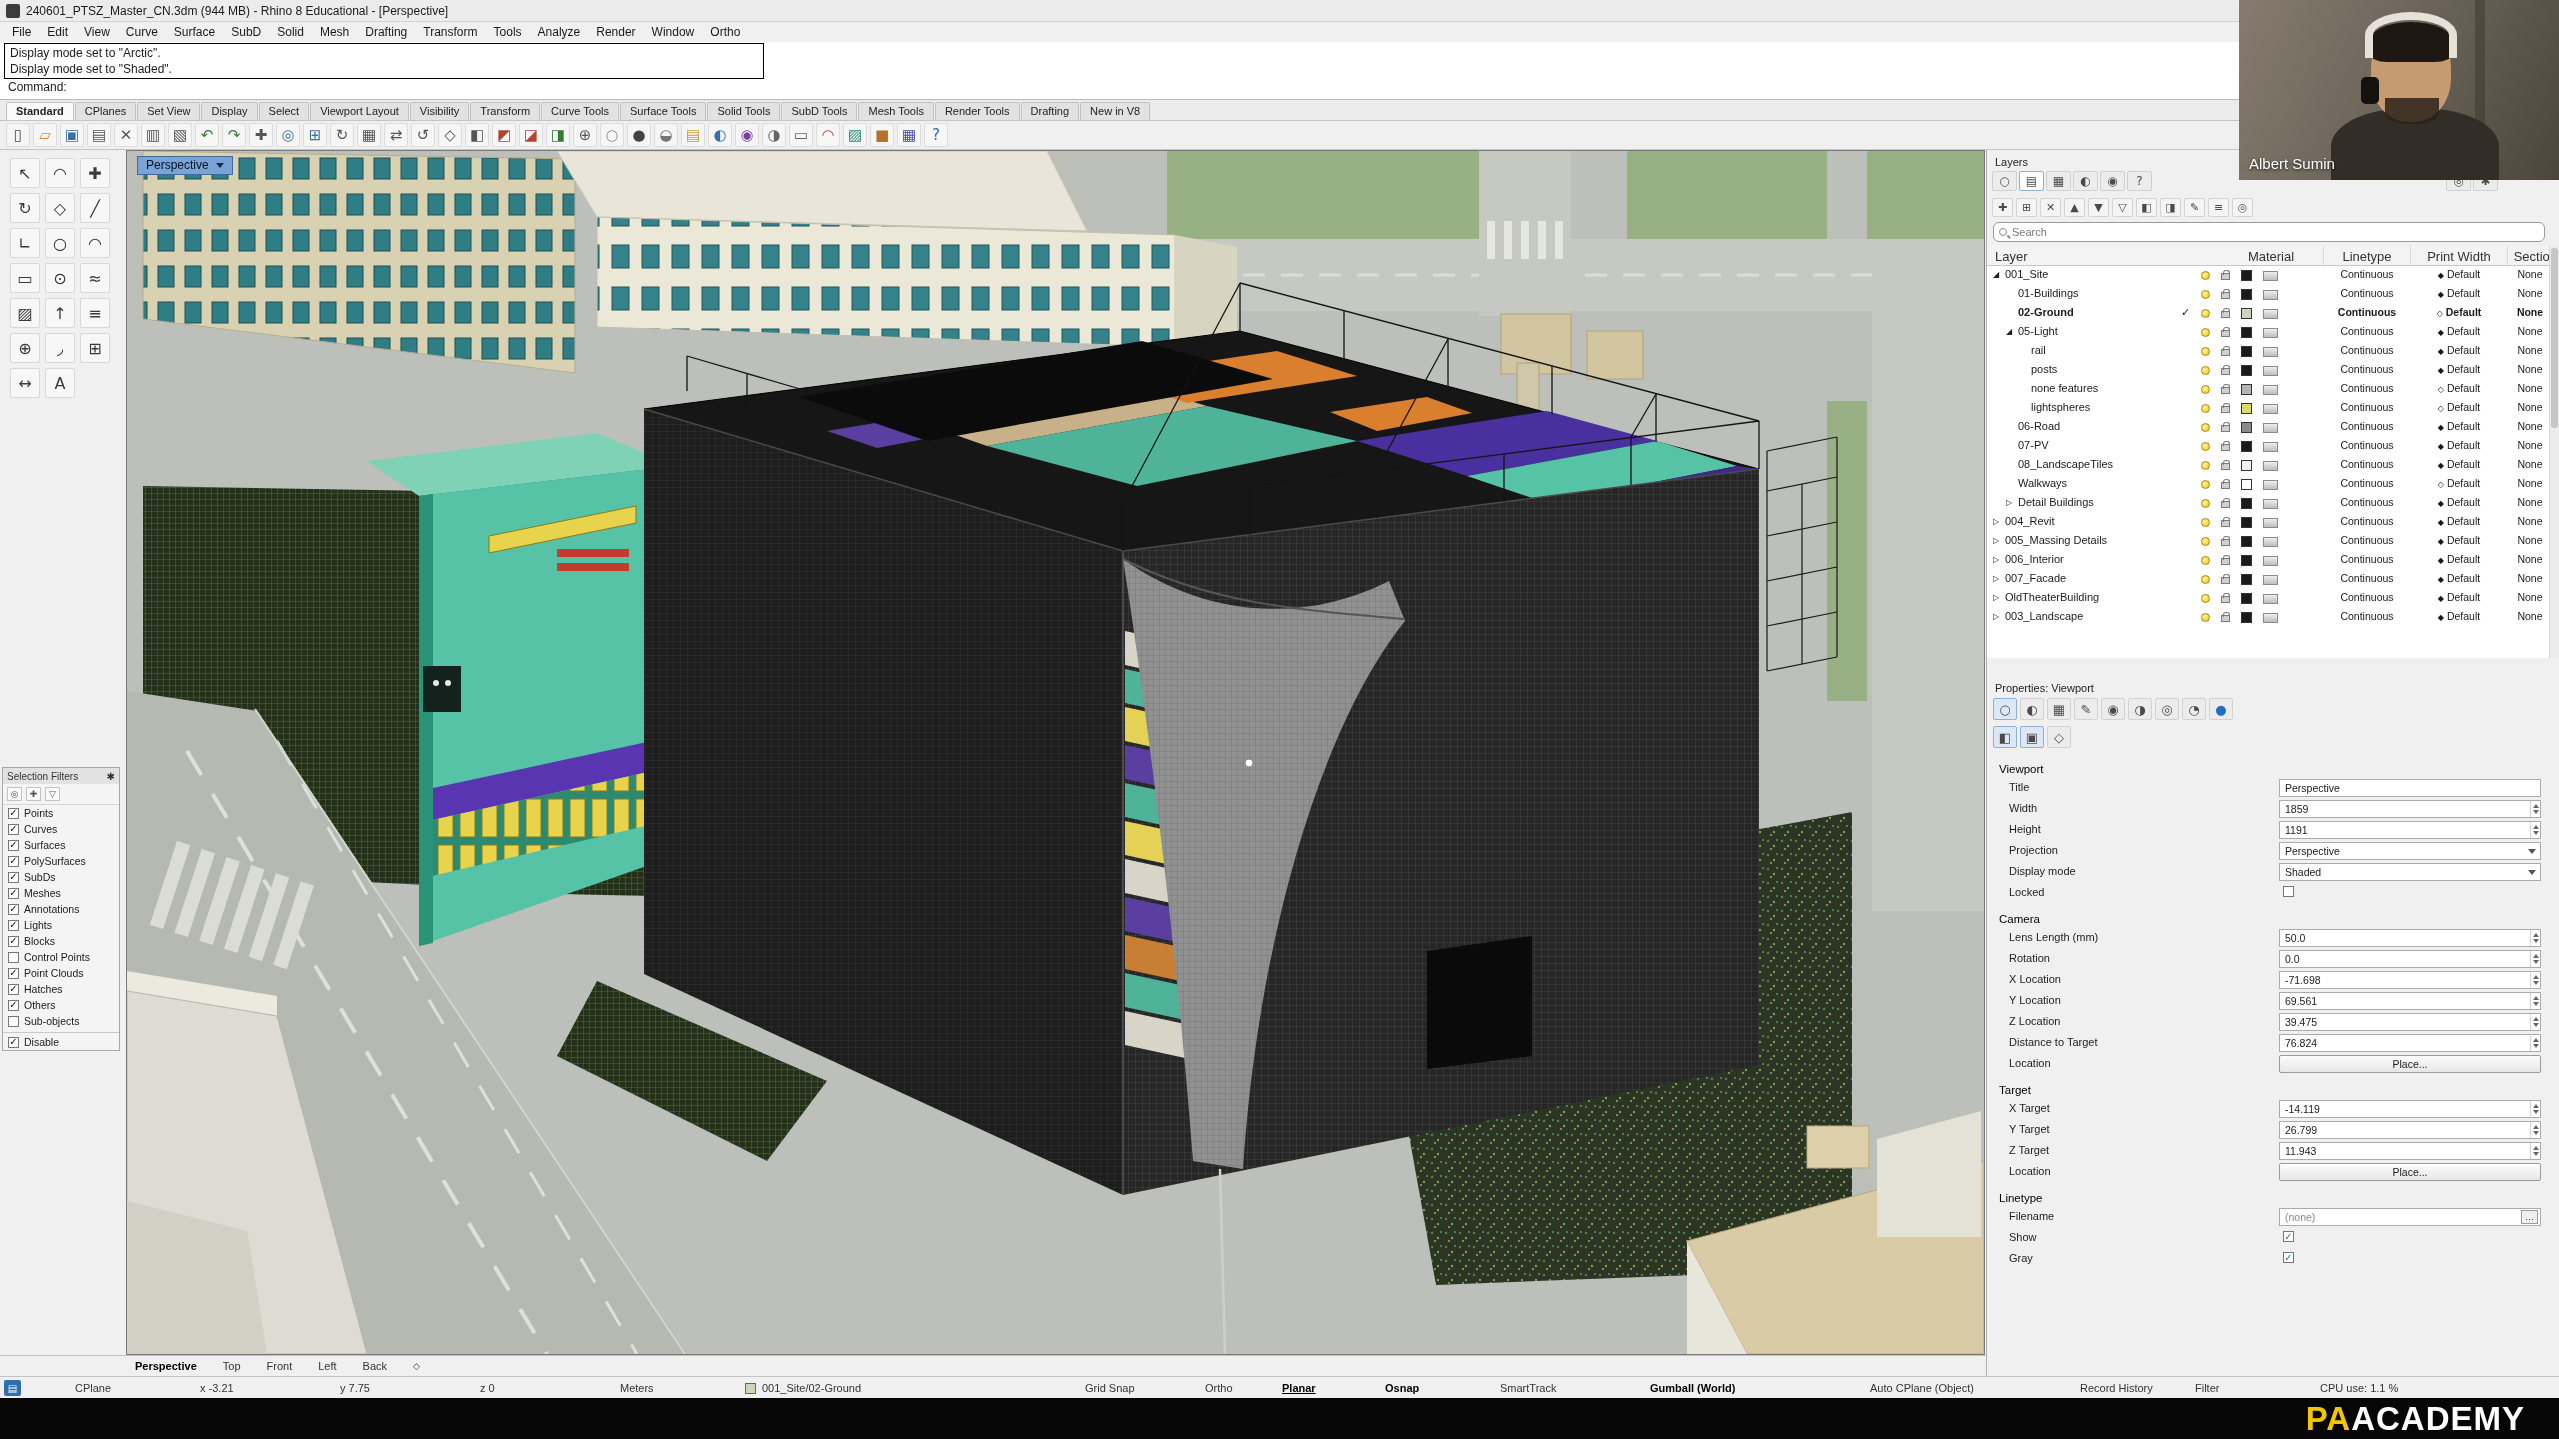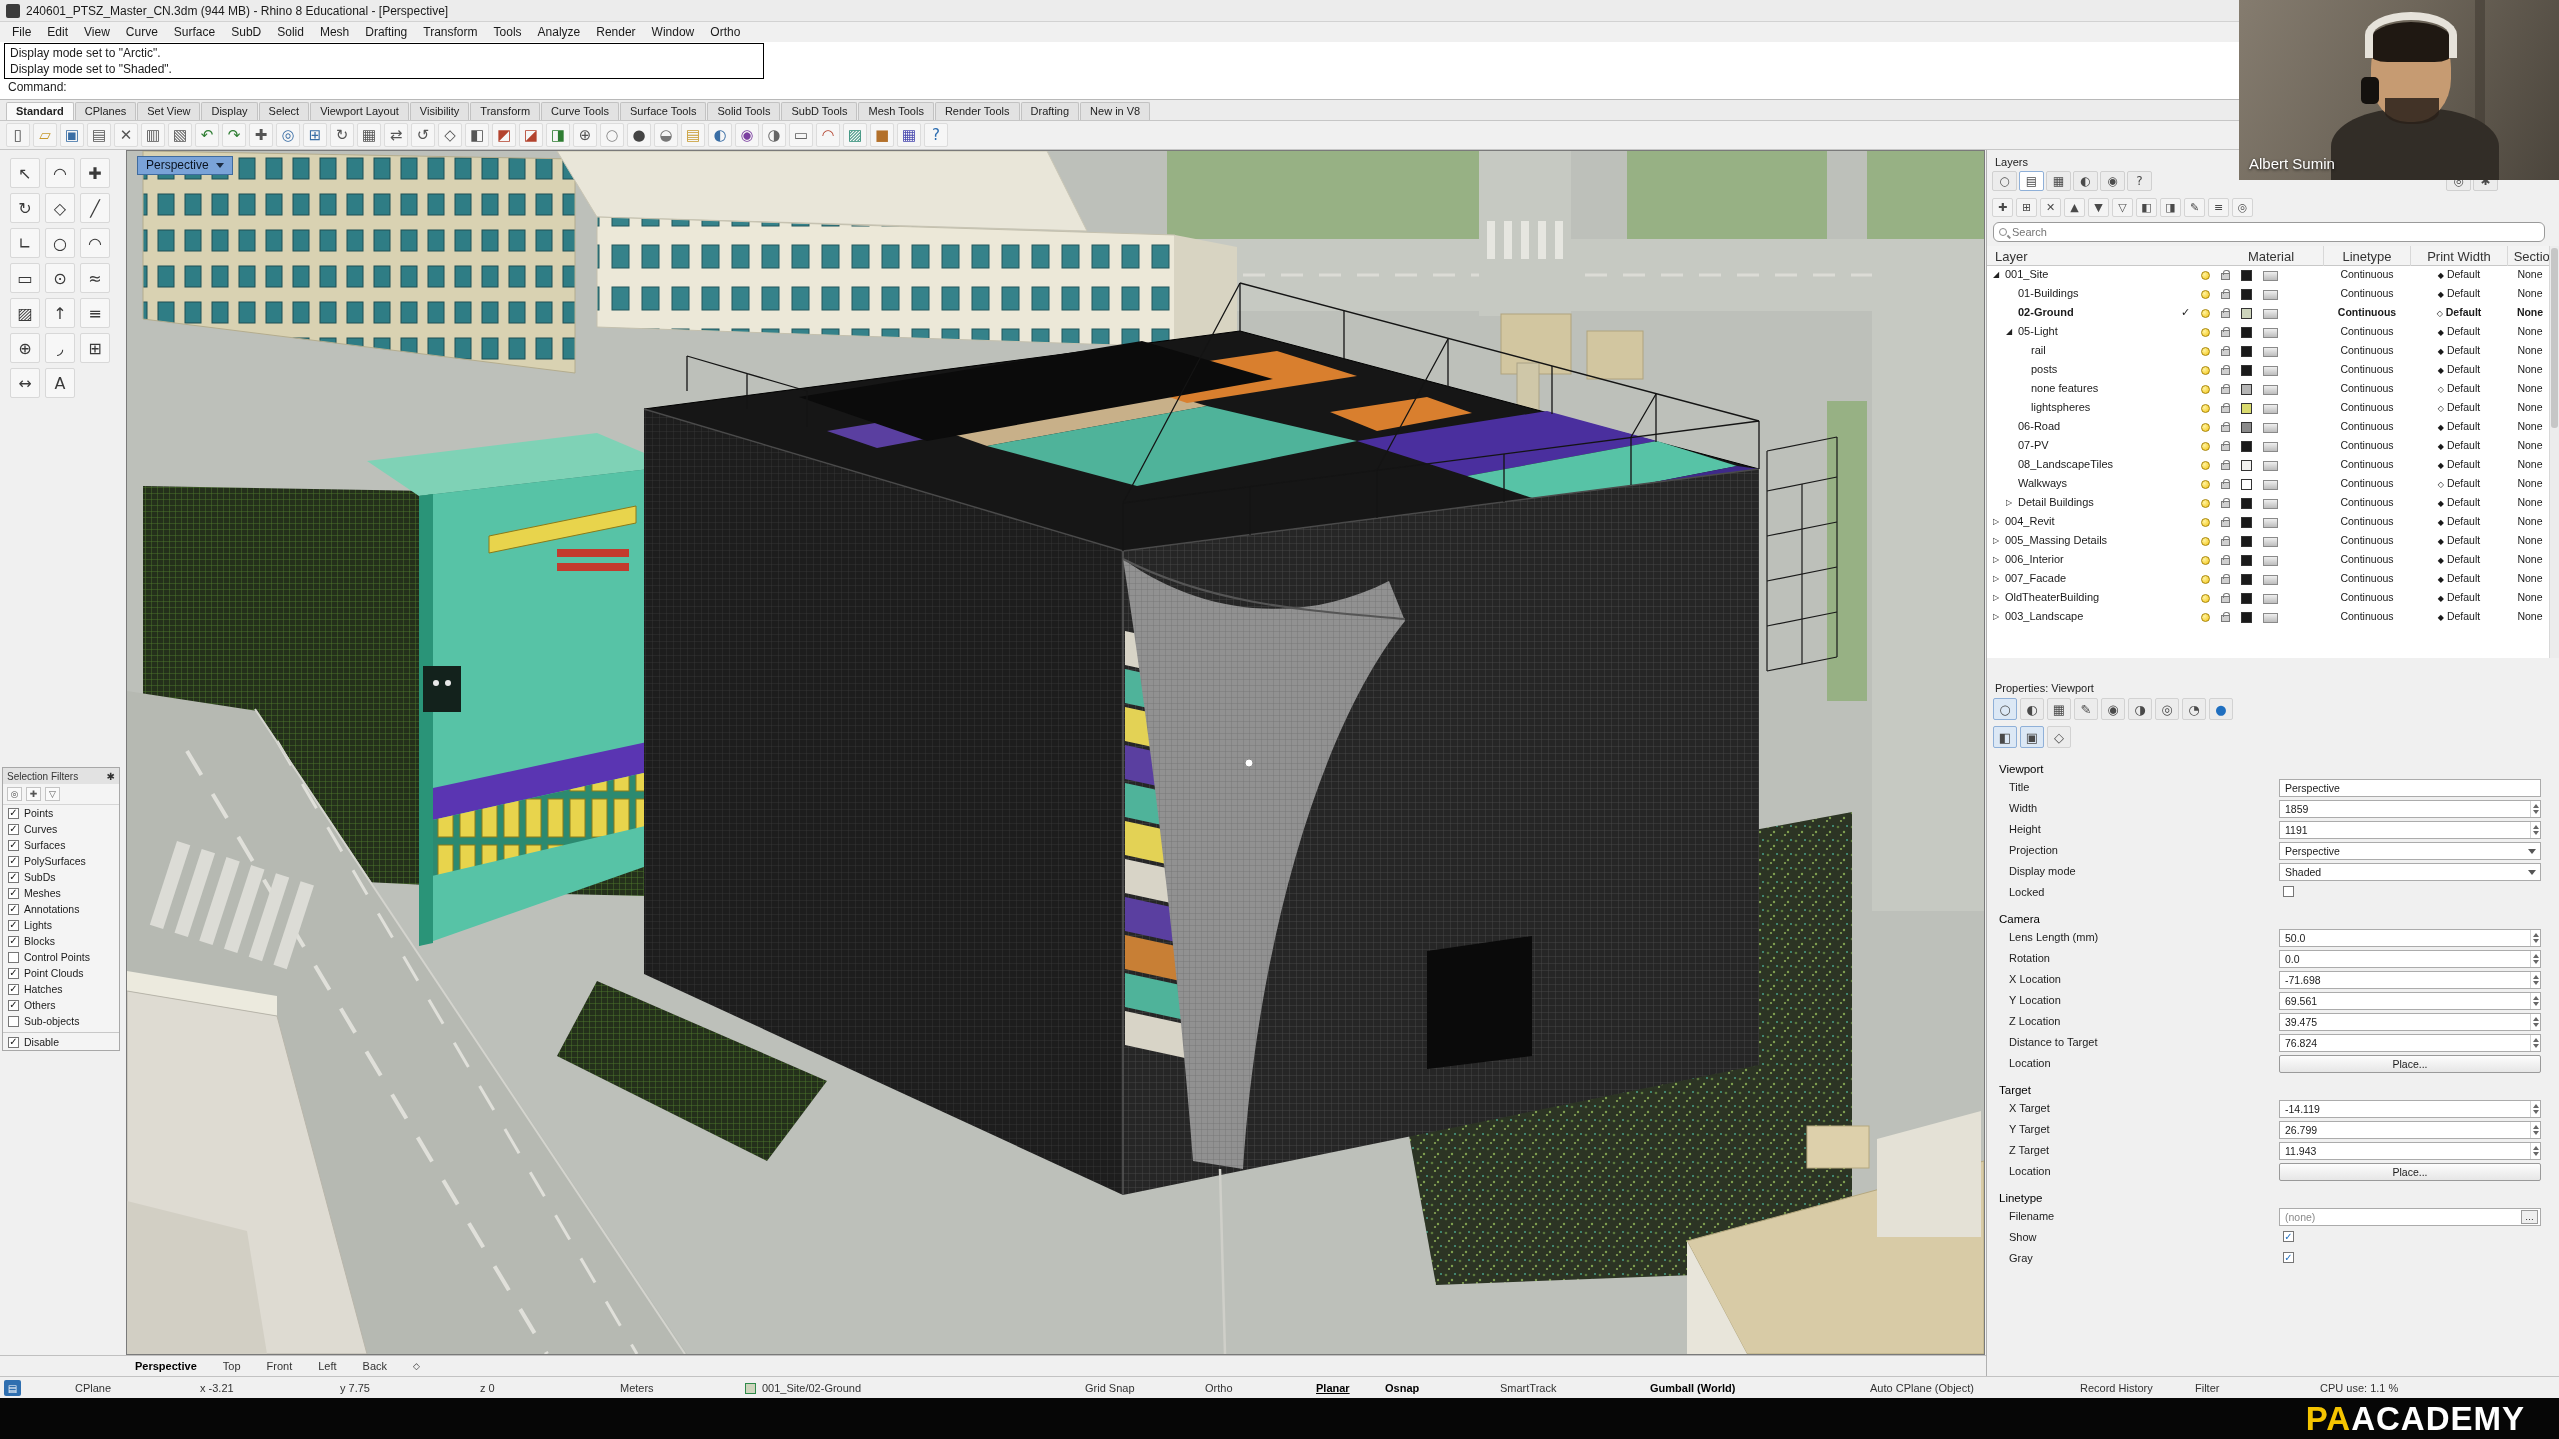--- a/index.html
+++ b/index.html
@@ -923,21 +923,21 @@
   <div class="sb-item" style="left:480px">z 0</div>
   <div class="sb-item" style="left:620px">Meters</div>
   <div class="sb-item" style="left:745px">
     <span class="layerchip"></span>
     <span>001_Site/02-Ground</span>
   </div>
   <div id="sb-toggles"></div>
   <div class="sb-item" style="left:2320px">CPU use: 1.1 %</div>
 <div class="sb-item sb-toggle" style="left: 1085px;">Grid Snap</div>
     <div class="sb-item sb-toggle" style="left: 1205px;">Ortho</div>
-    <div class="sb-item sb-toggle active" style="left: 1316px; text-decoration: underline;">Planar</div>
+    <div class="sb-item sb-toggle active" style="left: 1282px; text-decoration: underline;">Planar</div>
     <div class="sb-item sb-toggle active" style="left: 1385px;">Osnap</div>
     <div class="sb-item sb-toggle" style="left: 1500px;">SmartTrack</div>
     <div class="sb-item sb-toggle active" style="left: 1650px;">Gumball (World)</div>
     <div class="sb-item sb-toggle" style="left: 1870px;">Auto CPlane (Object)</div>
     <div class="sb-item sb-toggle" style="left: 2080px;">Record History</div>
     <div class="sb-item sb-toggle" style="left: 2195px;">Filter</div>
   </div>
 
 <div id="bottombar">
   <div id="logo">

